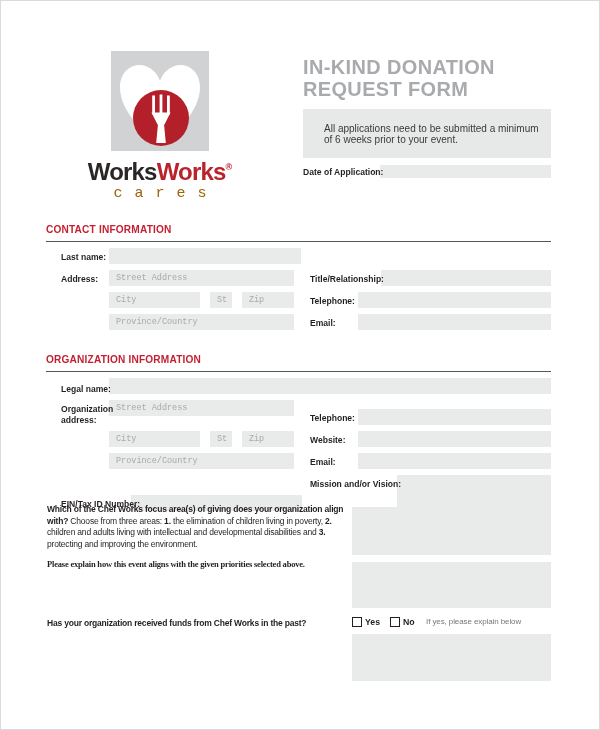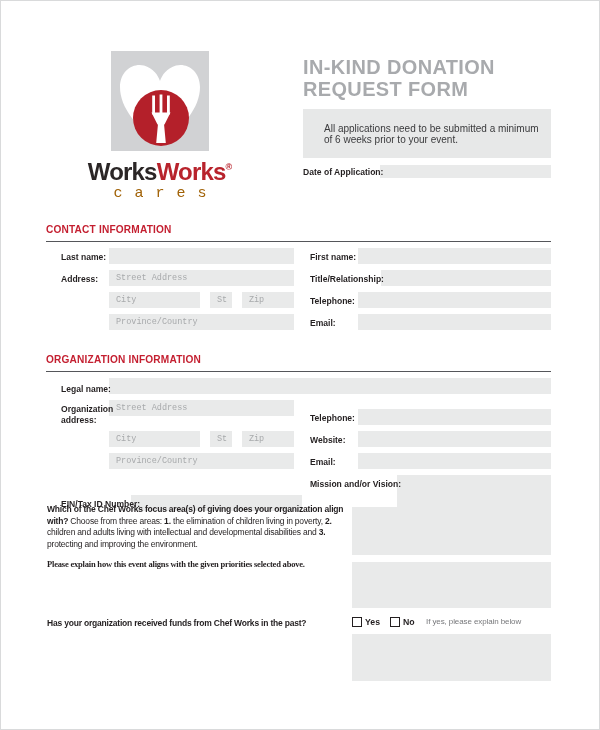--- a/index.html
+++ b/index.html
@@ -116,24 +116,20 @@
     <div class="sec-head">CONTACT INFORMATION</div>
     <div class="sec-rule"></div>
     <div class="rows">
 
       <div class="frow">
         <div class="half-l">
           <span class="lbl lblcol">Last name:</span>
           <input class="field-in flex1" type="text" style="">
         </div>
         <div class="half-gap"></div>
-        <div class="half-r">
-          <span class="lbl lblcol">First name:</span>
-          <input class="field-in flex1" type="text" style="">
-        </div>
       </div>
 
       <div class="frow">
         <div class="half-l">
           <span class="lbl lblcol">Address:</span>
           <input class="field-in flex1" type="text" placeholder="Street Address" style="">
         </div>
         <div class="half-gap"></div>
         <div class="half-r">
           <span class="lbl lblcol-w71">Title/Relationship:</span>

